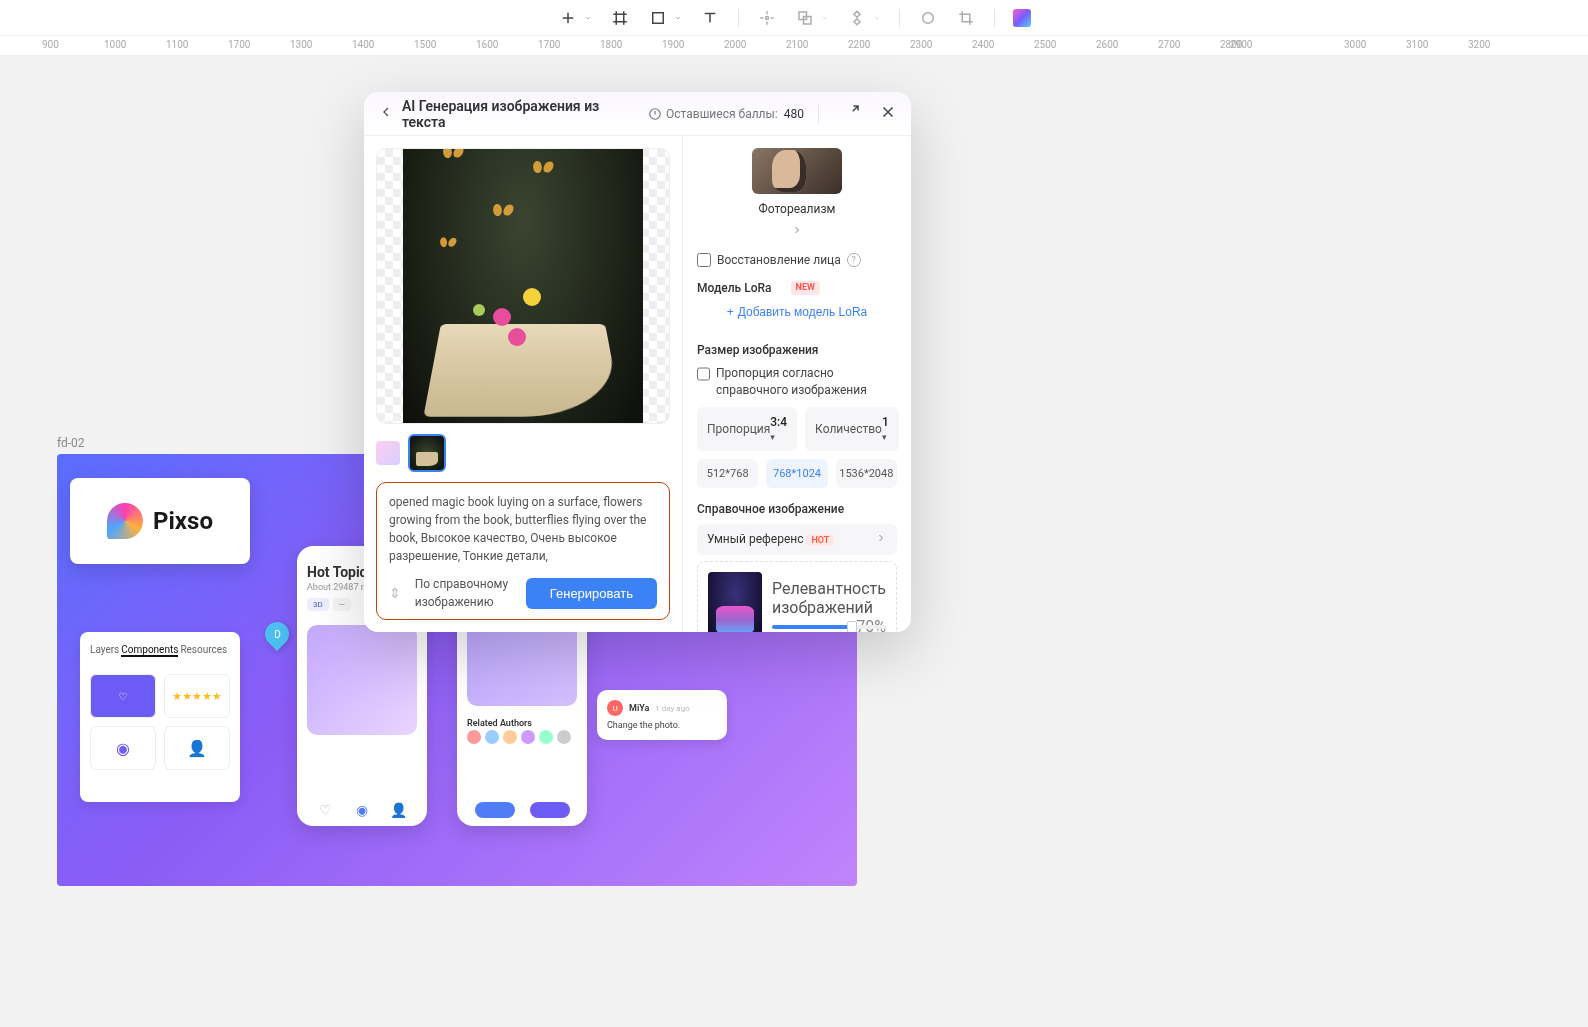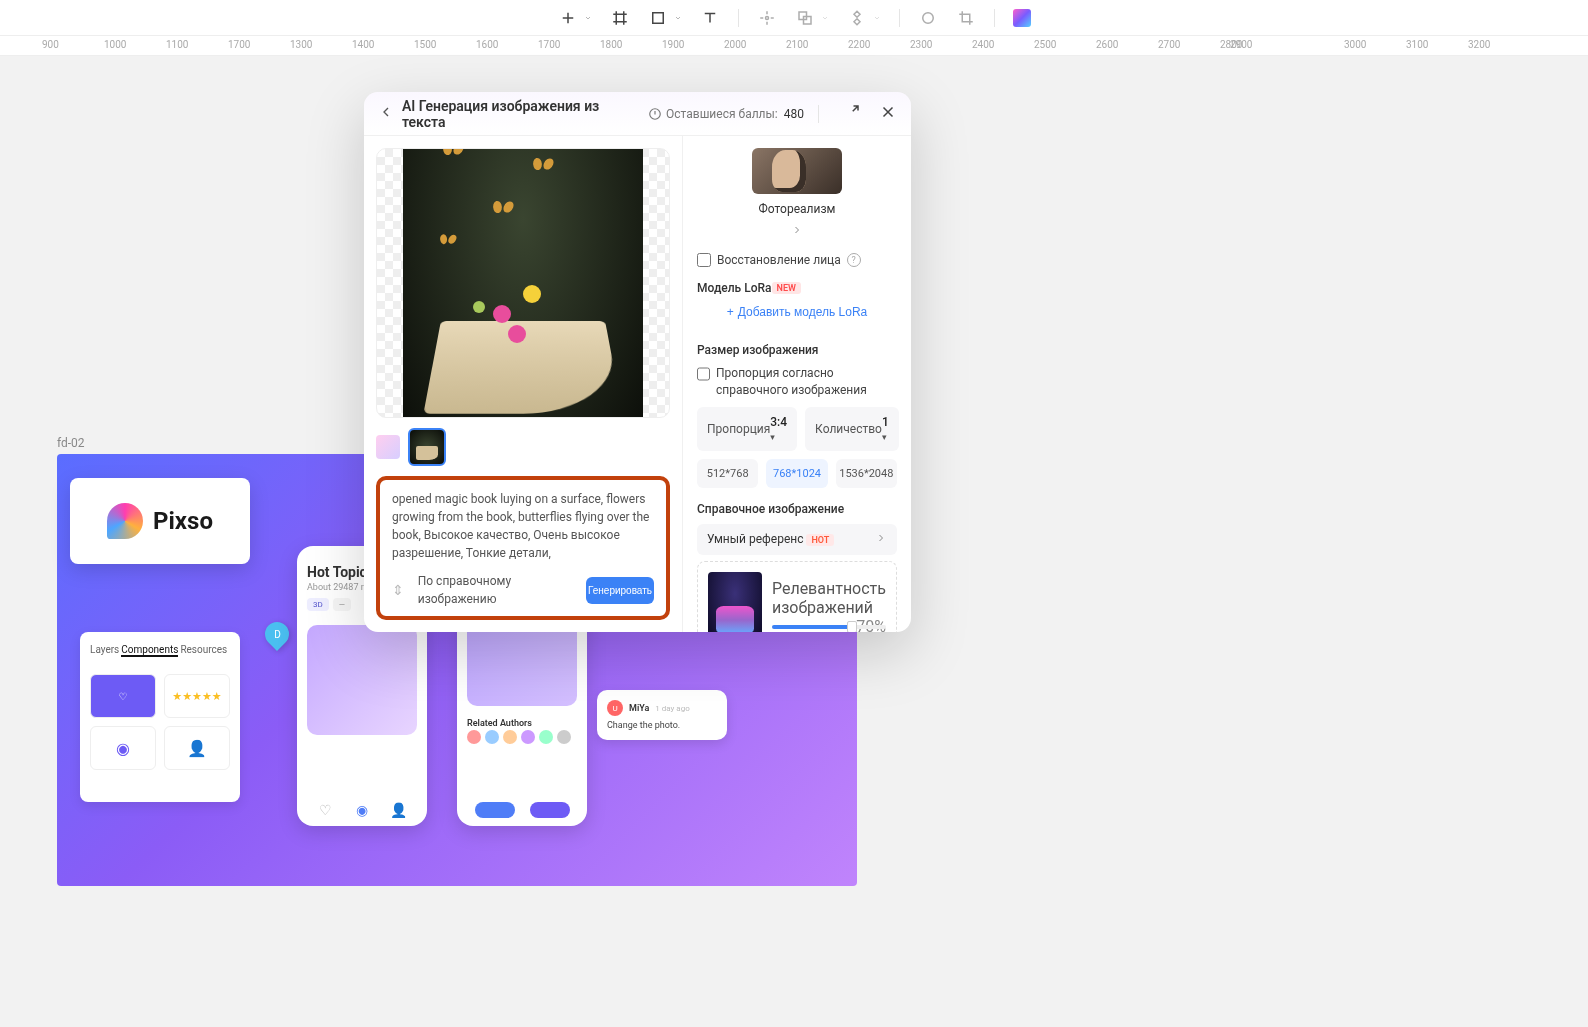--- a/index.html
+++ b/index.html
@@ -94,37 +94,37 @@
 .b1{top:20px;left:40px}
 .b2{top:35px;left:130px}
 .b3{top:78px;left:90px}
 .b4{top:110px;left:35px;transform:scale(.8)}
 
 .thumb-row { display: flex; gap: 8px; align-items: center; }
 .thumb-row .ai-mini { width: 24px; height: 24px; background: linear-gradient(135deg,#ff5ecb,#7a5cff); border-radius: 4px; opacity: .3; }
 .thumb-row .thumb { width: 38px; height: 38px; border: 2px solid #3b82f6; border-radius: 6px; background: radial-gradient(ellipse,#3a4530,#0a0c08); position: relative; cursor: pointer; }
 .thumb-row .thumb::after{content:'';position:absolute;bottom:4px;left:6px;right:6px;height:14px;background:#d4c19a;border-radius:2px 2px 40%}
 
-.prompt-box { border: 4px solid #c2410c; border-radius: 10px; padding: 10px 12px 8px 12px; font-size: 12px; line-height: 1.5; color: #555; }
+.prompt-box { border: 1px solid #c2410c; border-radius: 10px; padding: 10px 12px 8px 12px; font-size: 12px; line-height: 1.5; color: #555; }
 .prompt-text { min-height: 48px; }
 .prompt-actions { display: flex; align-items: center; gap: 14px; margin-top: 10px; justify-content: flex-end; }
 .prompt-actions .exp-icon { color: #bbb; cursor: pointer; margin-right: auto; font-size: 14px; }
 .prompt-actions .ref-link { color: #555; font-size: 12px; cursor: pointer; }
-.prompt-actions .gen-btn { background: #3b82f6; color: #fff; border: none; border-radius: 6px; padding: 8px 2px; font-size: 10px; cursor: pointer; }
+.prompt-actions .gen-btn { background: #3b82f6; color: #fff; border: none; border-radius: 6px; padding: 8px 24px; font-size: 13px; cursor: pointer; }
 
 .ai-right { width: 228px; padding: 12px 14px; overflow-y: auto; display: flex; flex-direction: column; gap: 14px; font-size: 12px; }
 .style-row { display: flex; align-items: center; gap: 8px; cursor: pointer; flex-direction: column; }
 .style-thumb { width: 90px; height: 46px; background: linear-gradient(135deg,#8a7565,#3a2f28); border-radius: 6px; position: relative; overflow: hidden; }
 .style-thumb::after { content: ''; position: absolute; left: 20px; top: 2px; width: 34px; height: 42px; background: #d9b99a; border-radius: 40% 40% 30% 30%; box-shadow: inset -6px -4px 0 #3a2f28; }
 .style-label { flex: 1; color: #333; }
 .chev-r { color: #888; width: 12px; }
 .check-row { display: flex; align-items: center; gap: 6px; color: #444; }
 .check-row input { width: 14px; height: 14px; }
 .qmark { width: 14px; height: 14px; border: 1px solid #aaa; border-radius: 50%; font-size: 9px; color: #aaa; display: flex; align-items: center; justify-content: center; }
-.section-label { font-weight: 500; color: #333; display: flex; align-items: center; gap: 0; }
+.section-label { font-weight: 500; color: #333; display: flex; gap: 19px; }
 .badge-new { background: #ffe5e5; color: #ff4d4d; font-size: 9px; padding: 1px 5px; border-radius: 3px; font-weight: 600; }
 .badge-hot { background: #ffe8e8; color: #ff5a3c; font-size: 9px; padding: 1px 5px; border-radius: 3px; font-weight: 600; }
 .add-lora { border: none; background: none; color: #3b82f6; display: flex; align-items: center; gap: 4px; padding: 10px 0; cursor: pointer; font-size: 12px; width: 100%; justify-content: center; }
 .select-row { display: flex; gap: 8px; }
 .sel { flex: 1; background: #f6f6f8; border-radius: 6px; padding: 8px 10px; display: flex; align-items: center; justify-content: space-between; color: #555; cursor: pointer; }
 .sel .val { color: #222; font-weight: 500; }
 .sel.narrow { flex: 0 0 92px; }
 .size-opts { display: flex; gap: 8px; margin-top: 8px; }
 .size-opt { flex: 1; text-align: center; padding: 8px 0; background: #f6f6f8; border-radius: 6px; color: #555; cursor: pointer; font-size: 11px; }
 .size-opt.active { background: #eef4ff; color: #3b82f6; }

